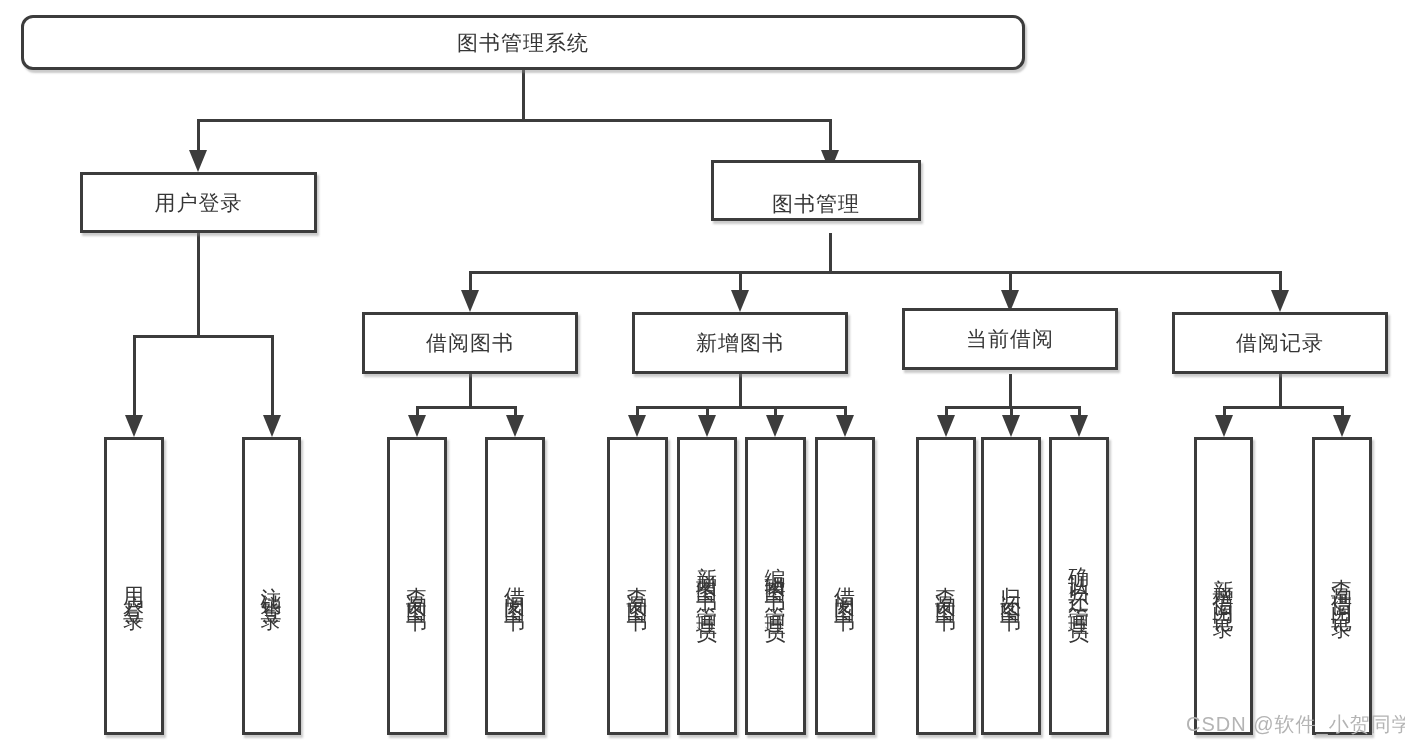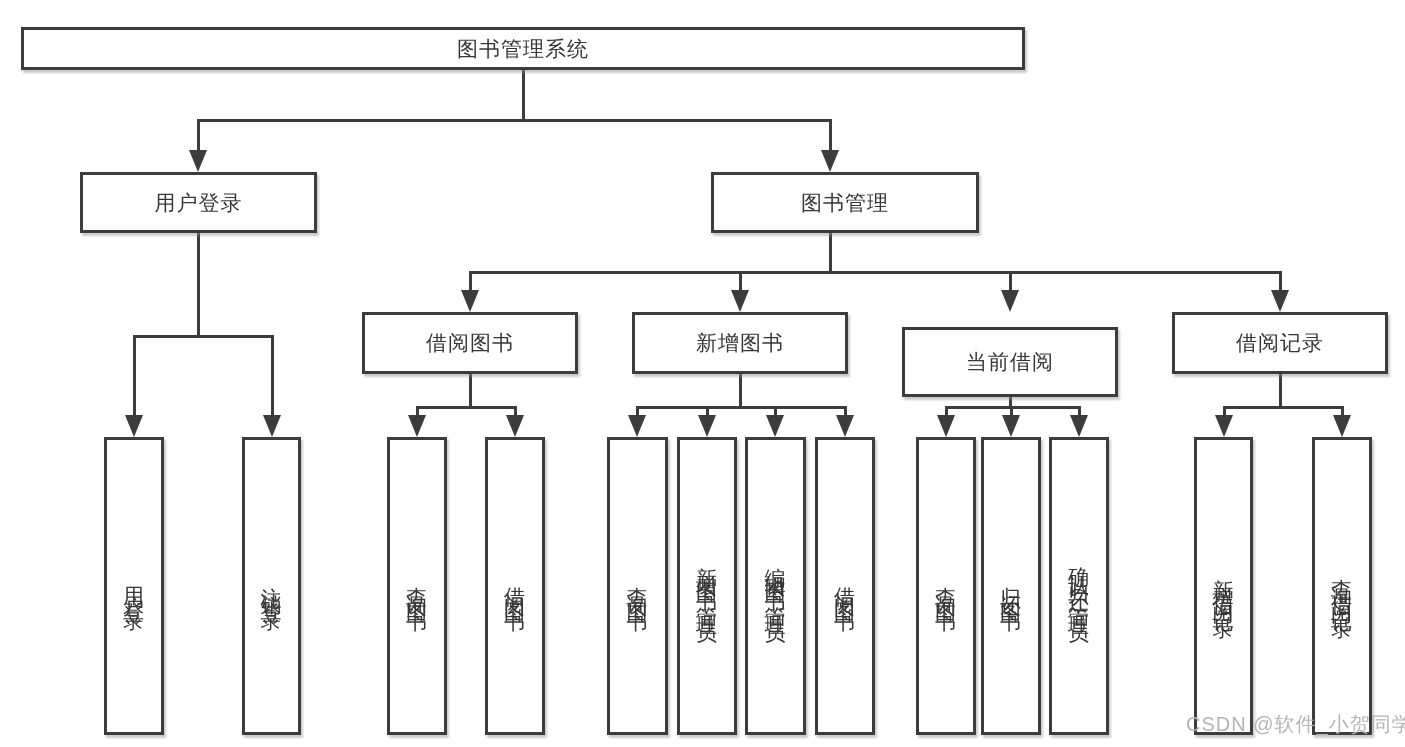--- a/index.html
+++ b/index.html
@@ -113,36 +113,36 @@
       <div class="v-line" style="left: 1077.5px; top: 407px; width: 3px; height: 12px;"></div>
       <div class="arrow-down" style="left: 1070px; top: 415px;"></div>
       <div class="v-line" style="left: 1278.5px; top: 374px; width: 3px; height: 34.5px;"></div>
       <div class="h-line" style="left: 1222.5px; top: 405.5px; width: 121px; height: 3px;"></div>
       <div class="v-line" style="left: 1222.5px; top: 407px; width: 3px; height: 12px;"></div>
       <div class="arrow-down" style="left: 1215px; top: 415px;"></div>
       <div class="v-line" style="left: 1340.5px; top: 407px; width: 3px; height: 12px;"></div>
       <div class="arrow-down" style="left: 1333px; top: 415px;"></div>
     </div>
   <div id="nodes-layer">
-      <div class="node" style="left: 21px; top: 27px; width: 1004px; height: 43px;">
+      <div class="node" style="left: 21px; top: 15px; width: 1004px; height: 55px; border-radius: 12px;">
         <span class="node-label">图书管理系统</span>
       </div>
       <div class="node" style="left: 80px; top: 172px; width: 237px; height: 61px;">
         <span class="node-label">用户登录</span>
       </div>
-      <div class="node" style="left: 711px; top: 172px; width: 268px; height: 61px;">
+      <div class="node" style="left: 711px; top: 160px; width: 210px; height: 61px; align-items: flex-end;">
         <span class="node-label">图书管理</span>
       </div>
       <div class="node" style="left: 362px; top: 312px; width: 216px; height: 62px;">
         <span class="node-label">借阅图书</span>
       </div>
       <div class="node" style="left: 632px; top: 312px; width: 216px; height: 62px;">
         <span class="node-label">新增图书</span>
       </div>
-      <div class="node" style="left: 902px; top: 327px; width: 216px; height: 70px;">
+      <div class="node" style="left: 902px; top: 308px; width: 216px; height: 62px;">
         <span class="node-label">当前借阅</span>
       </div>
       <div class="node" style="left: 1172px; top: 312px; width: 216px; height: 62px;">
         <span class="node-label">借阅记录</span>
       </div>
       <div class="node vertical" style="left: 104px; top: 437px; width: 60px; height: 298px;">
         <span class="node-label">用户登录</span>
       </div>
       <div class="node vertical" style="left: 242px; top: 437px; width: 59px; height: 298px;">
         <span class="node-label">注销登录</span>

